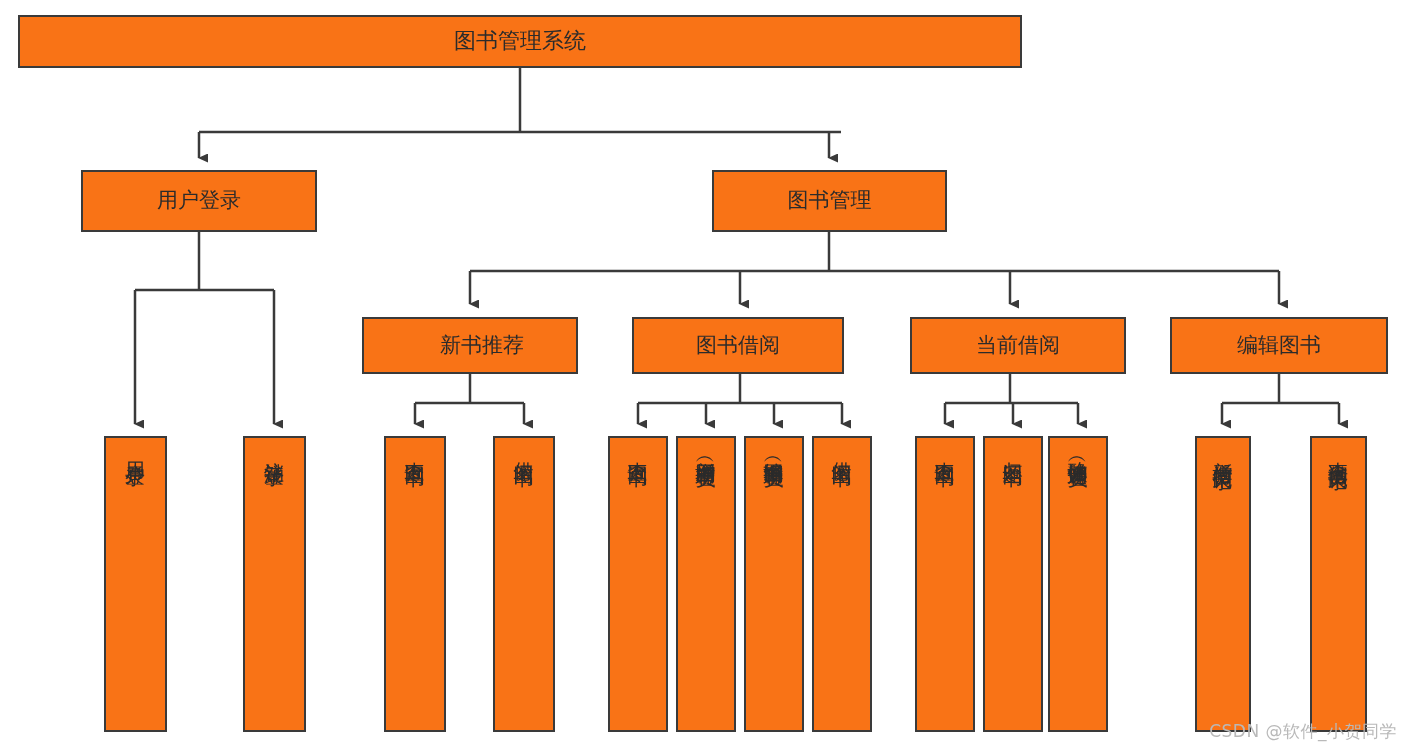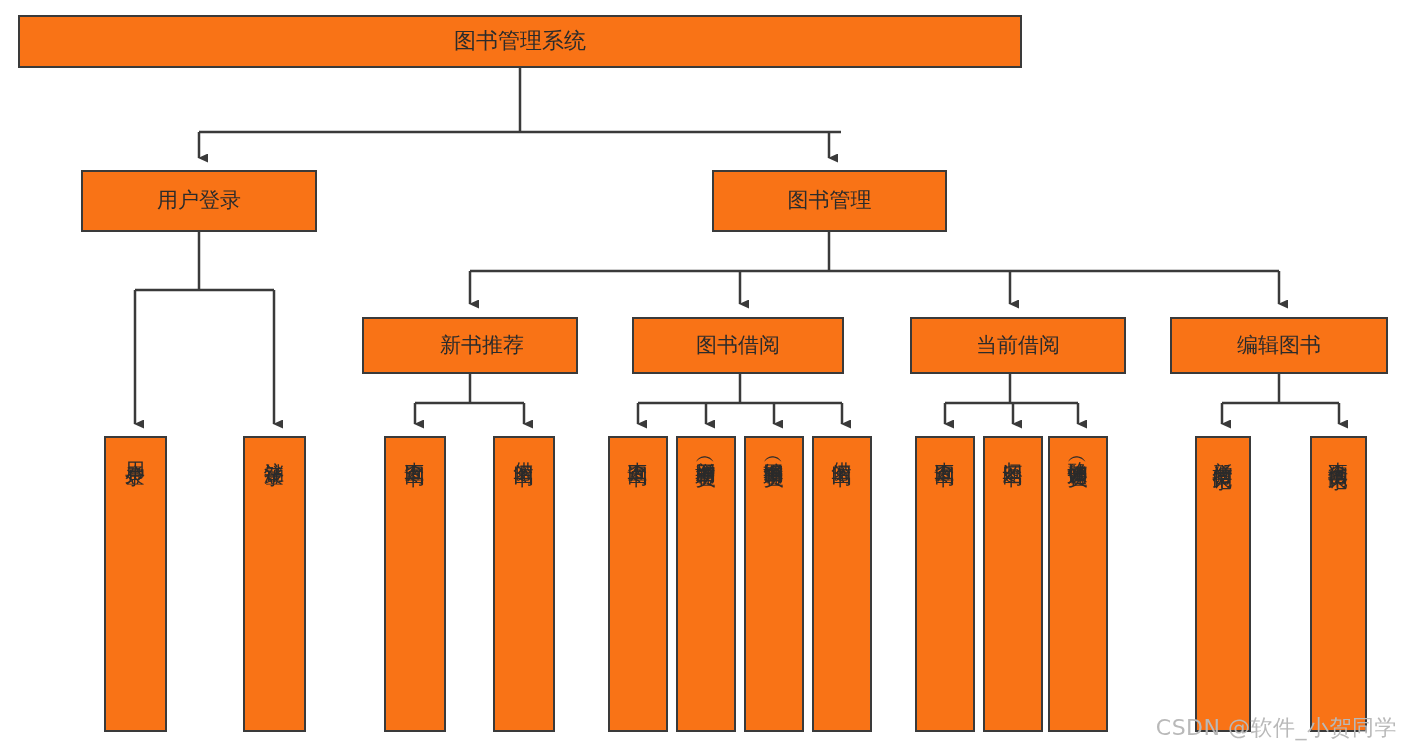--- a/index.html
+++ b/index.html
@@ -60,21 +60,21 @@
     line-height: 1;
     white-space: nowrap;
   }
   .node.leaf.tall-text .node-label {
     letter-spacing: 1px;
   }
   #watermark {
     position: absolute;
     right: 8px;
     bottom: 4px;
-    font-size: 22px;
+    font-size: 17px;
     color: #b9b9b9;
     z-index: 5;
     letter-spacing: 0.5px;
     white-space: nowrap;
     pointer-events: none;
   }
 </style>
 </head>
 <body>
 

